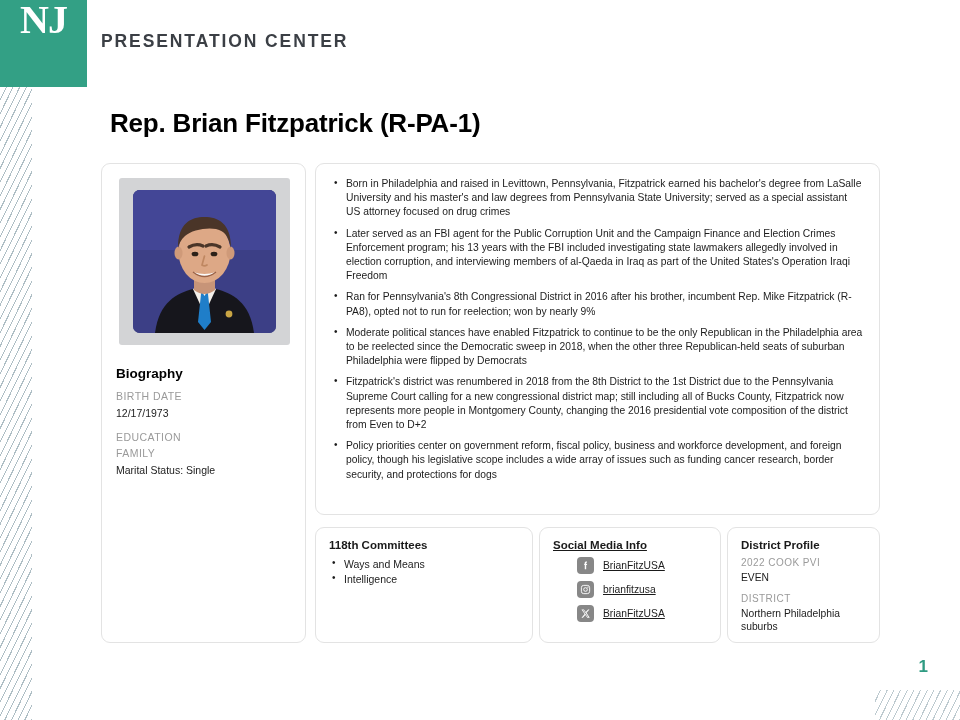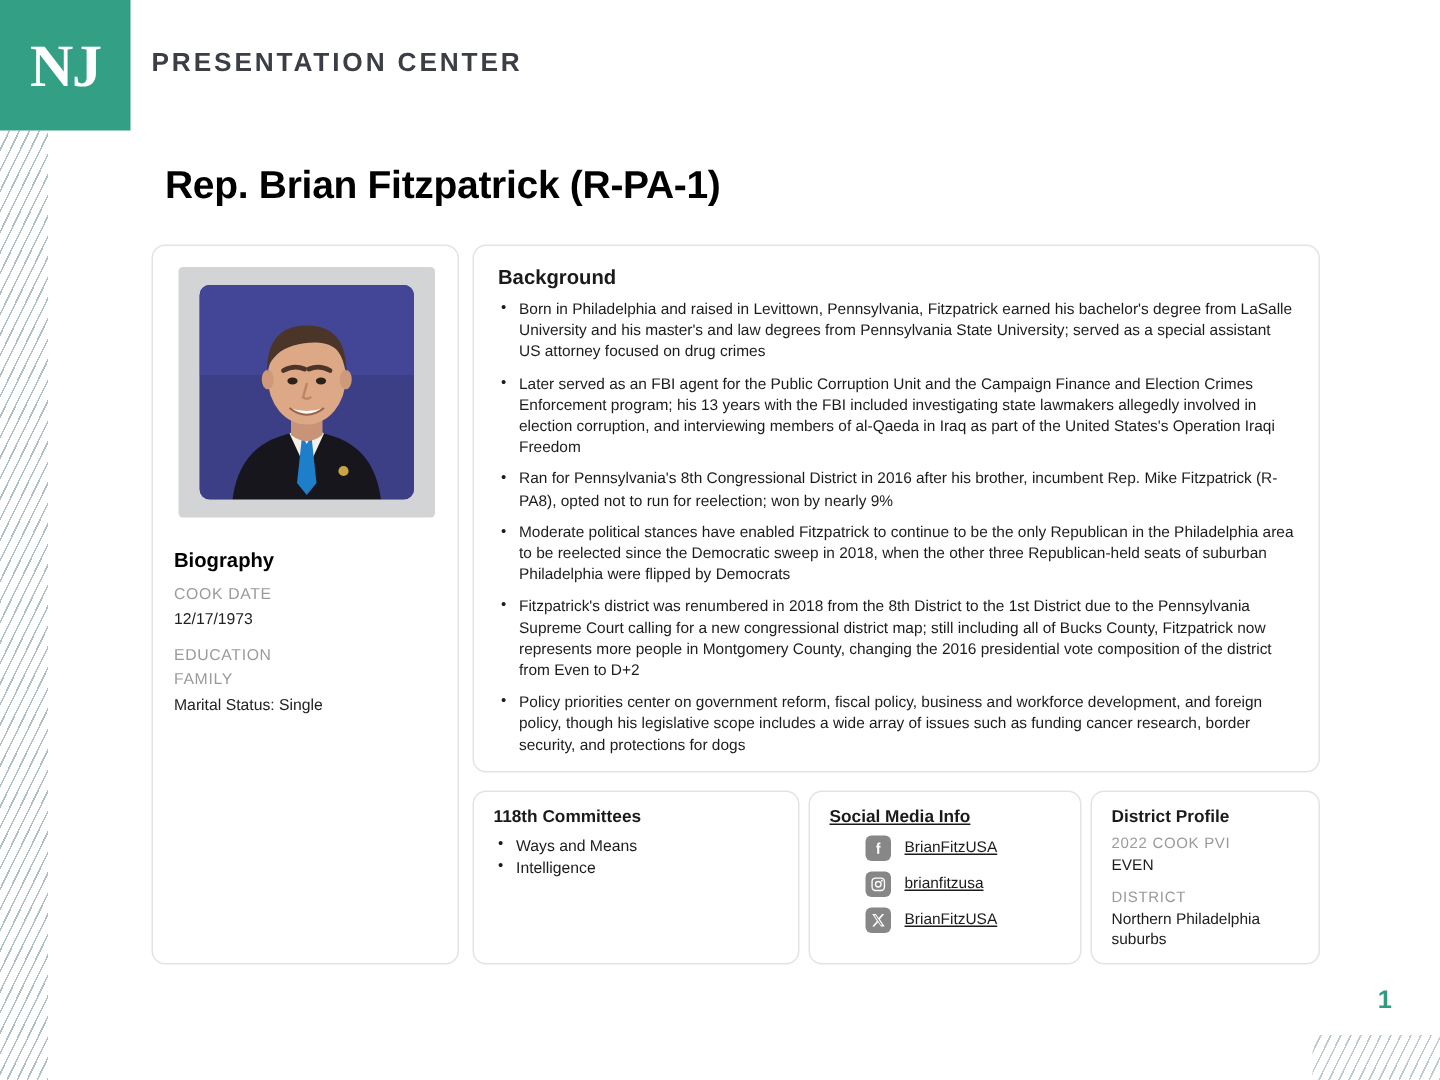--- a/index.html
+++ b/index.html
@@ -45,21 +45,20 @@
     opacity: 0.45;
   }
 
   
   .logo-block {
     position: absolute;
     left: 0; top: 0;
     width: 87px; height: 87px;
     background: #33a085;
     display: flex;
-    align-items: center;
     justify-content: center;
   }
   .logo-text {
     color: #ffffff;
     font-family: "Liberation Serif", serif;
     font-weight: bold;
     font-size: 40px;
     letter-spacing: -1px;
     line-height: 1;
   }
@@ -272,33 +271,32 @@
         <path d="M60 82 q11.5 9 23 0" stroke="#9a6247" stroke-width="1.4" fill="none"></path>
 
         <circle cx="96" cy="124" r="3.4" fill="#c9a544"></circle>
       </svg>
     </div>
   </div>
 
   <div class="bio-body">
     <div class="card-heading">Biography</div>
 
-    <div class="field-label">COOK DATE</div>
+    <div class="field-label">BIRTH DATE</div>
     <div class="field-value">12/17/1973</div>
 
     <div class="field-label">EDUCATION</div>
 
     <div class="field-label">FAMILY</div>
     <div class="field-value">Marital Status: Single</div>
   </div>
 </div>
 
 <div class="card card-background">
   <div class="bg-inner">
-    <div class="bg-title">Background</div>
     <ul class="bullets">
       <li>Born in Philadelphia and raised in Levittown, Pennsylvania, Fitzpatrick earned his bachelor's degree from LaSalle University and his master's and law degrees from Pennsylvania State University; served as a special assistant US attorney focused on drug crimes</li>
       <li>Later served as an FBI agent for the Public Corruption Unit and the Campaign Finance and Election Crimes Enforcement program; his 13 years with the FBI included investigating state lawmakers allegedly involved in election corruption, and interviewing members of al-Qaeda in Iraq as part of the United States's Operation Iraqi Freedom</li>
       <li>Ran for Pennsylvania's 8th Congressional District in 2016 after his brother, incumbent Rep. Mike Fitzpatrick (R-PA8), opted not to run for reelection; won by nearly 9%</li>
       <li>Moderate political stances have enabled Fitzpatrick to continue to be the only Republican in the Philadelphia area to be reelected since the Democratic sweep in 2018, when the other three Republican-held seats of suburban Philadelphia were flipped by Democrats</li>
       <li>Fitzpatrick's district was renumbered in 2018 from the 8th District to the 1st District due to the Pennsylvania Supreme Court calling for a new congressional district map; still including all of Bucks County, Fitzpatrick now represents more people in Montgomery County, changing the 2016 presidential vote composition of the district from Even to D+2</li>
       <li>Policy priorities center on government reform, fiscal policy, business and workforce development, and foreign policy, though his legislative scope includes a wide array of issues such as funding cancer research, border security, and protections for dogs</li>
     </ul>
   </div>
 </div>

